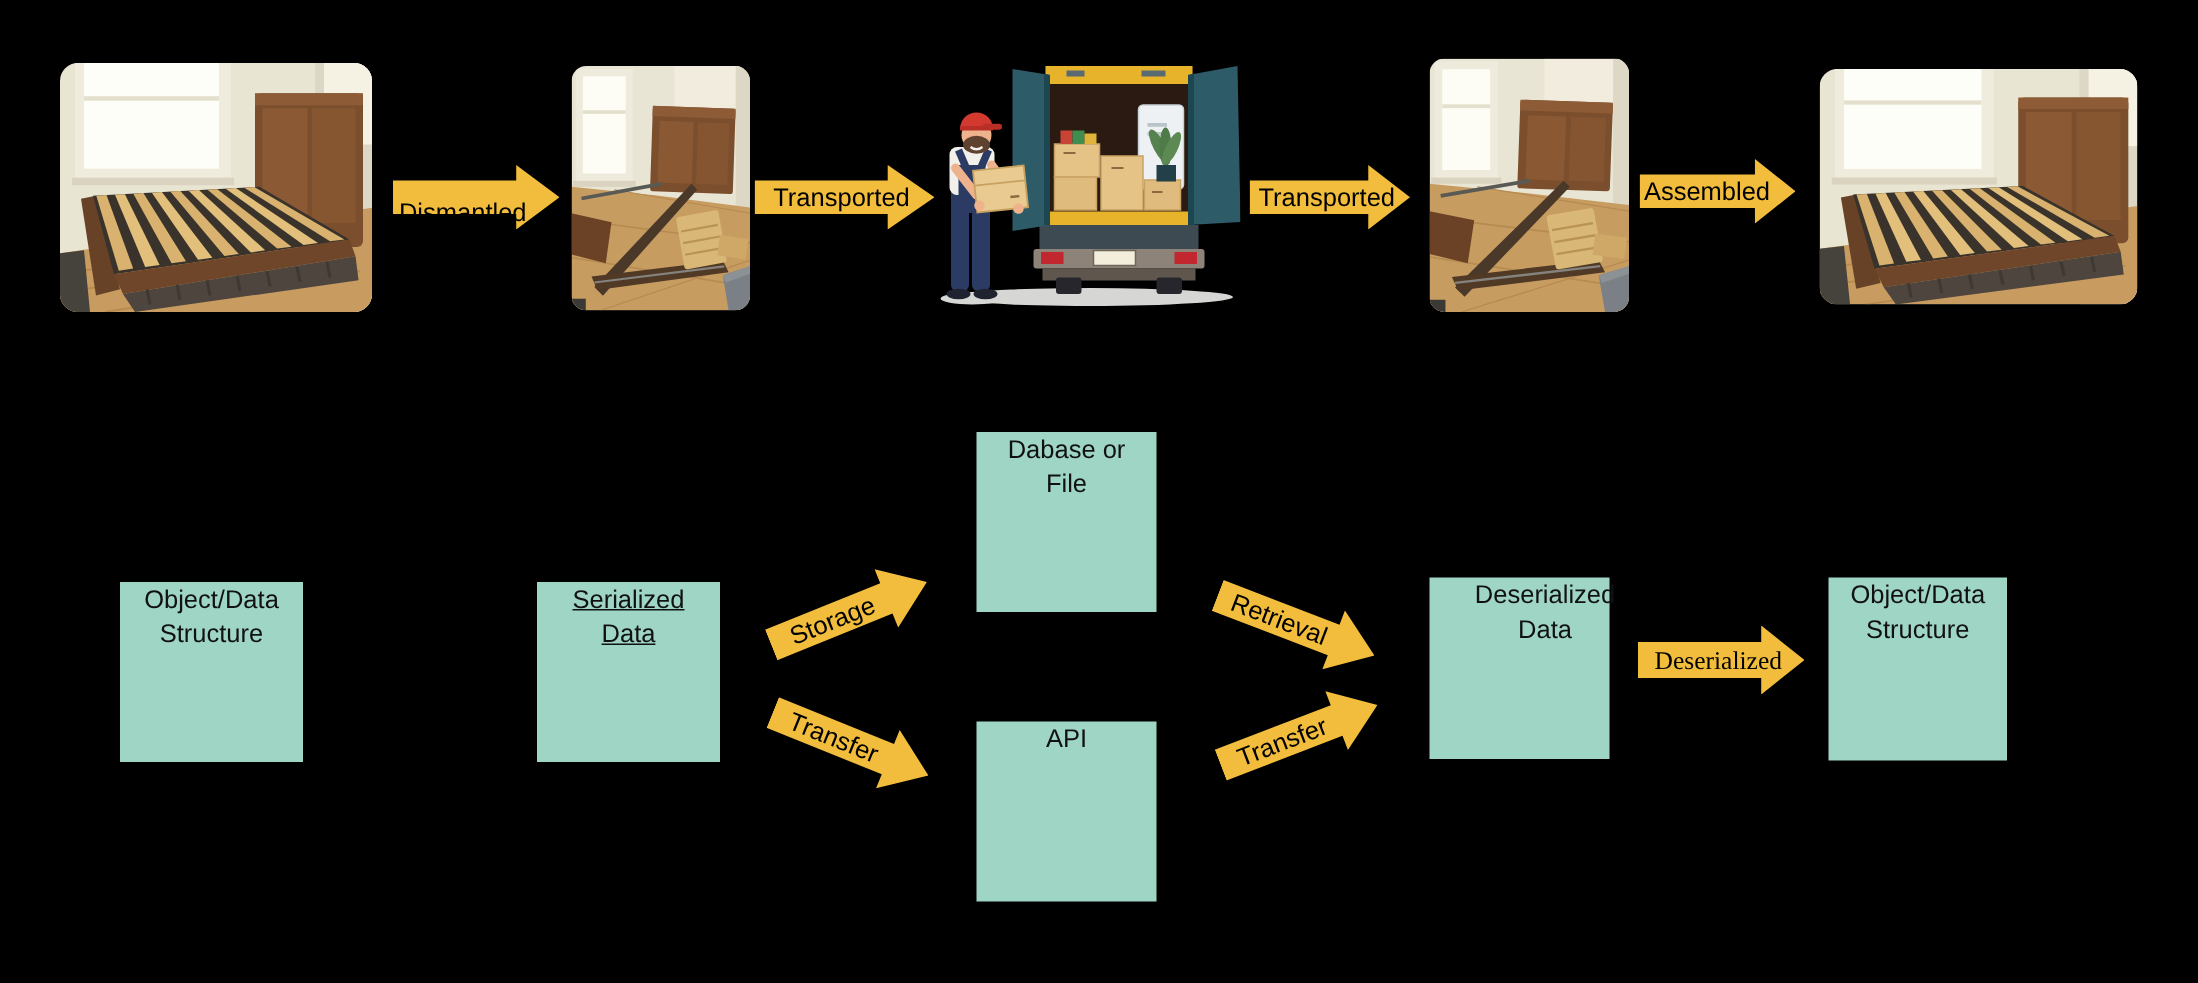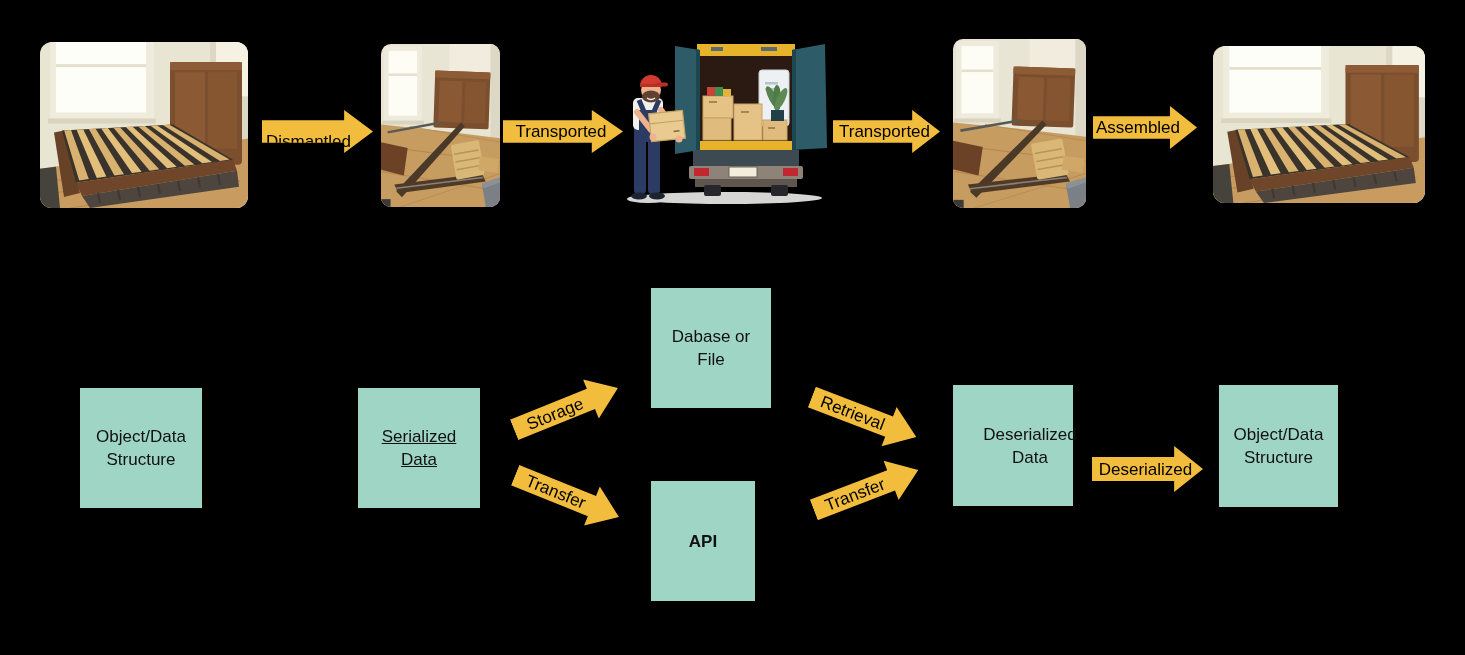--- a/index.html
+++ b/index.html
@@ -31,32 +31,32 @@
   .a3 span{padding-right:4px;}
   .a4{left:1093px;top:106px;width:104px;height:43px;}
   .a4 span{padding-right:14px;}
   .e0{left:224px;top:431px;width:114px;height:46px;}
   .e0 span{padding-right:10px;}
   .e1{left:510px;top:388px;width:112px;height:42px;transform:rotate(-22deg);}
   .e2{left:511px;top:475px;width:112px;height:42px;transform:rotate(22deg);}
   .e3{left:808px;top:396px;width:112px;height:42px;transform:rotate(21deg);}
   .e4{left:810px;top:469px;width:112px;height:42px;transform:rotate(-21deg);}
   .e1 span,.e2 span,.e3 span,.e4 span{padding-right:24px;}
-  .e5{left:1092px;top:446px;width:111px;height:46px;}
+  .e5{left:1092px;top:417px;width:111px;height:46px;font-family:Liberation Serif, serif;}
   .e5 span{padding-right:4px;}
   
   .node{
     position:absolute;background:#9ed5c5;color:#111;
-    display:flex;align-items:center;justify-content:center;text-align:center;
+    display:flex;justify-content:center;text-align:center;
     font-size:17px;line-height:23px;padding:0 10px;box-sizing:border-box;
   }
   .n1{left:80px;top:388px;width:122px;height:120px;}
   .n2{left:358px;top:388px;width:122px;height:120px;text-decoration:underline;}
   .n3{left:651px;top:288px;width:120px;height:120px;}
-  .n4{left:651px;top:481px;width:104px;height:120px;font-weight:bold;}
+  .n4{left:651px;top:481px;width:120px;height:120px;}
   .n5{left:953px;top:385px;width:120px;height:121px;padding-left:44px;}
   .n6{left:1219px;top:385px;width:119px;height:122px;}
   .defs-holder{position:absolute;width:0;height:0;overflow:hidden;}
 </style>
 </head>
 <body>
 
 <div class="stage">
 
   <svg class="defs-holder" aria-hidden="true">

